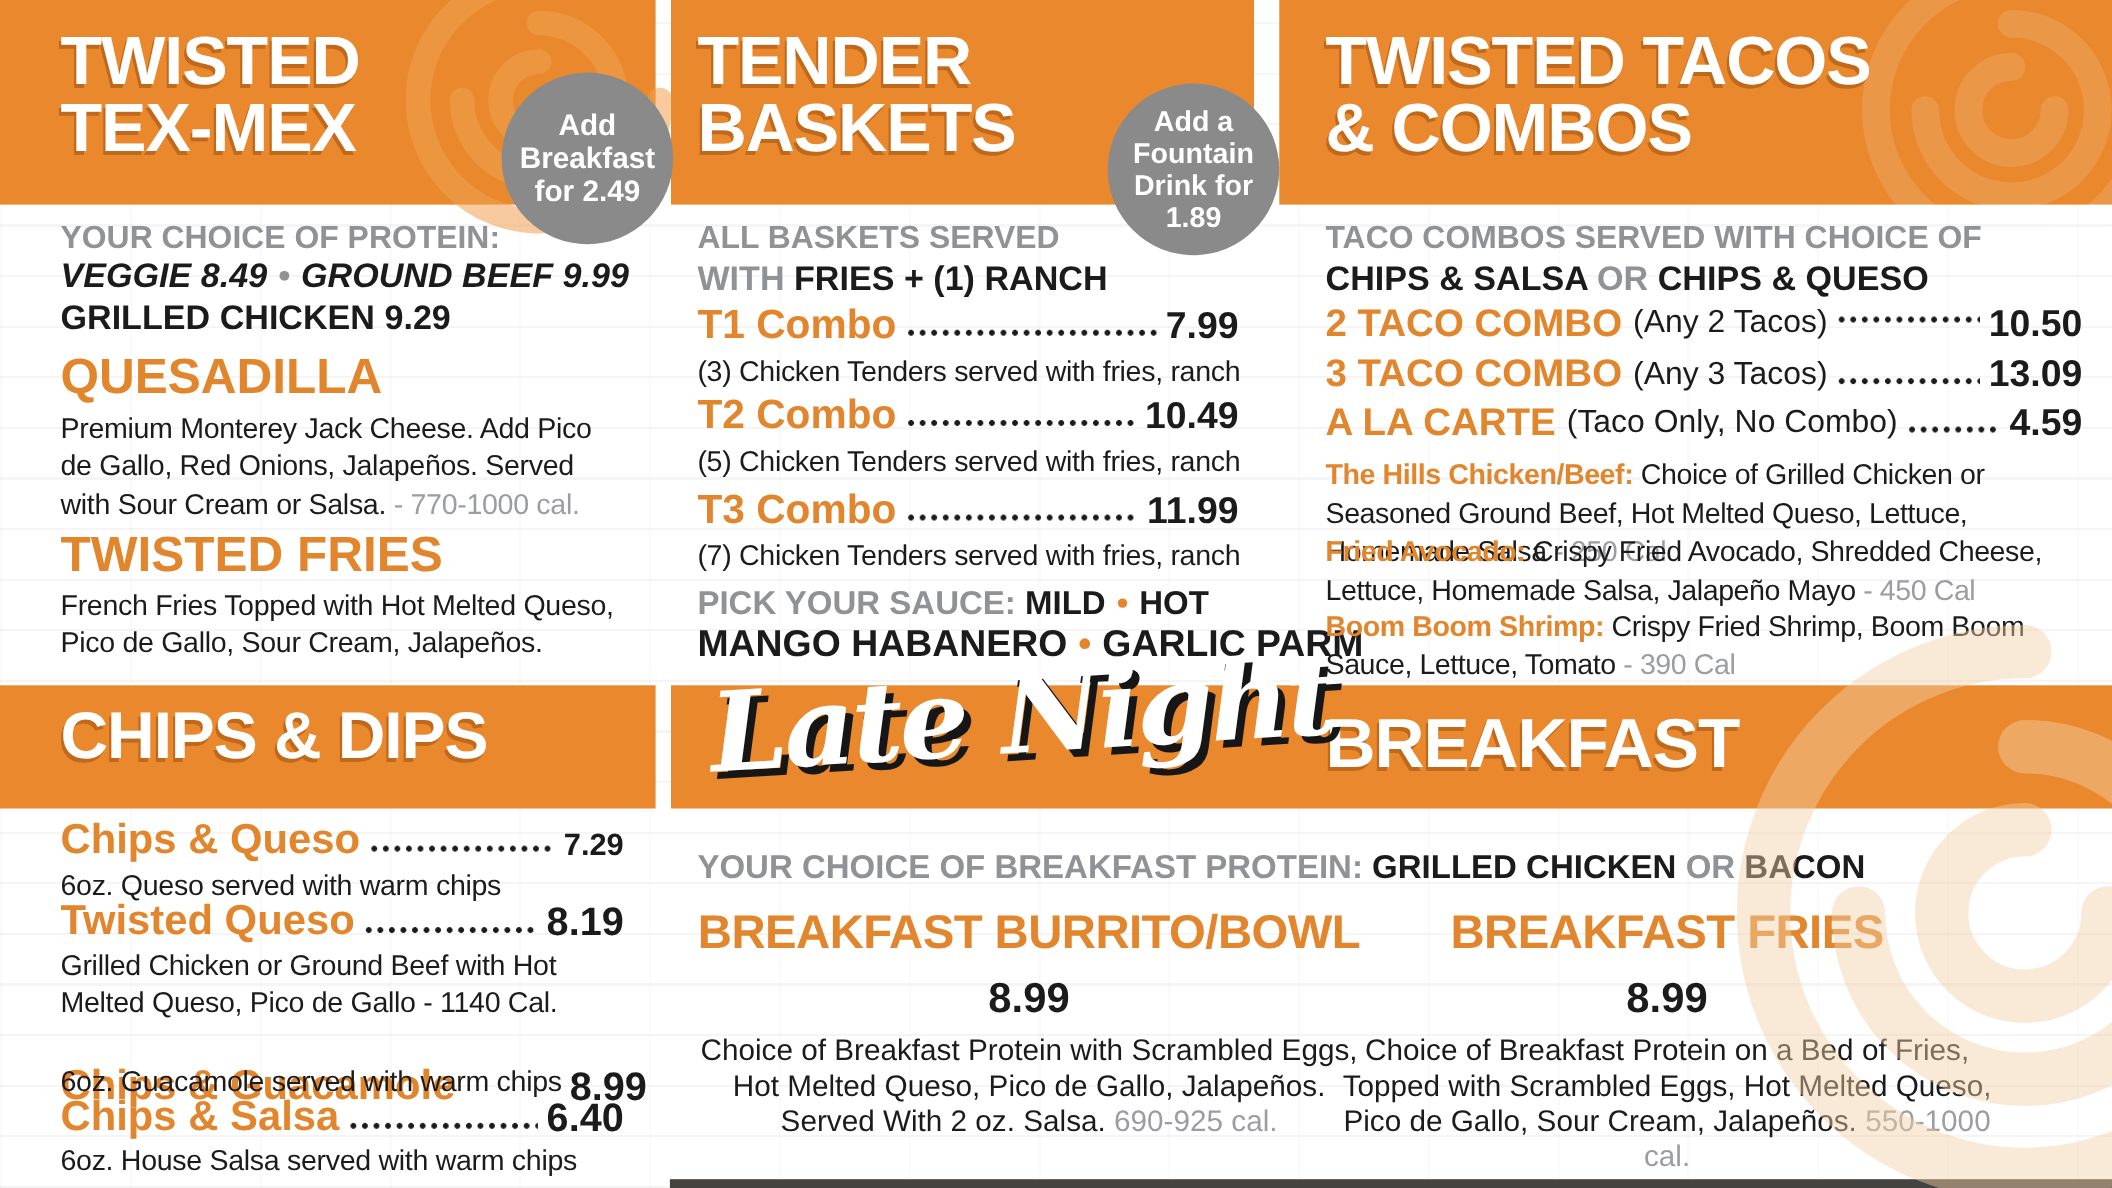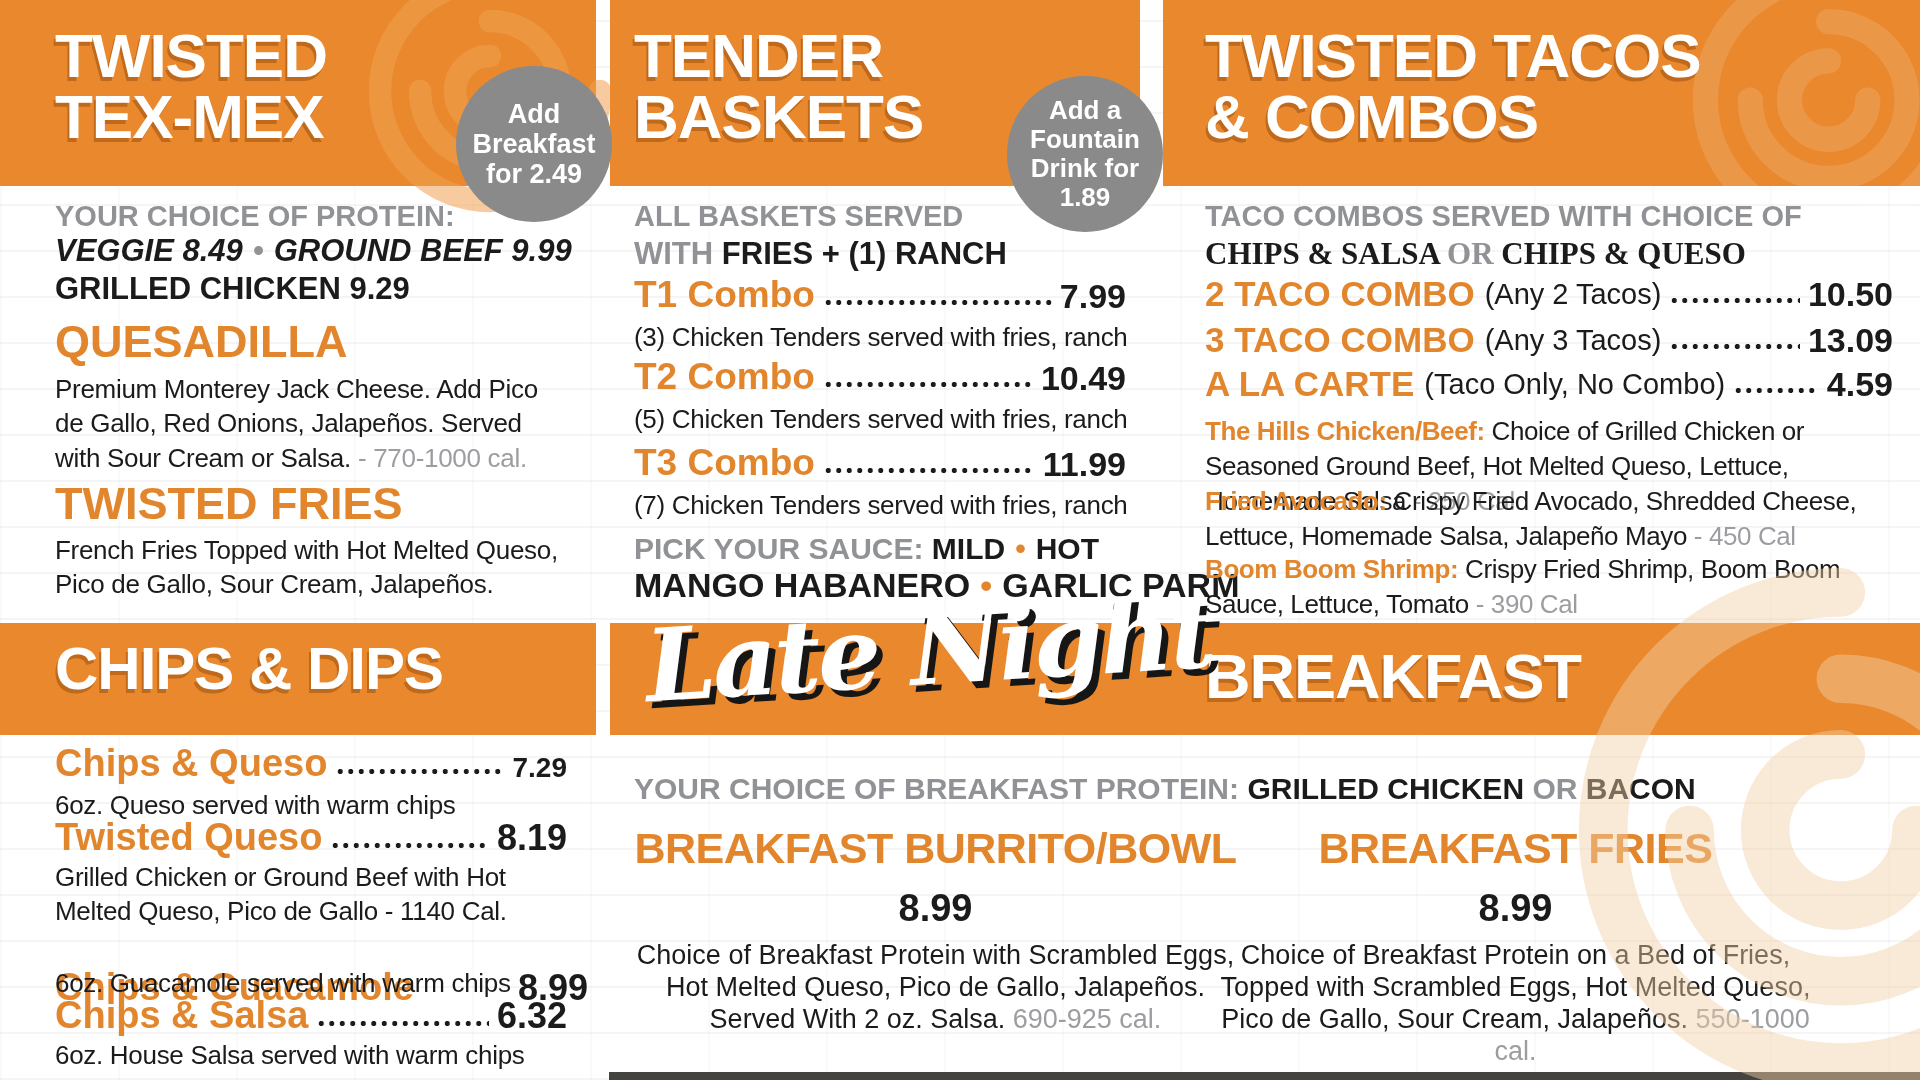--- a/index.html
+++ b/index.html
@@ -152,27 +152,27 @@
 
   <div class="abs bold-line" style="left:634px;top:532px;font-size:30px;">
     <span class="gray">PICK YOUR SAUCE:</span>
     <span>MILD</span><span class="sep-orange">•</span><span>HOT</span>
   </div>
   <div class="abs bold-line" style="left:634px;top:566px;font-size:34px;">
     <span>MANGO HABANERO</span><span class="sep-orange">•</span><span>GARLIC PARM</span>
   </div>
 
   <div class="abs gray-label" style="left:1205px;top:200px;">TACO COMBOS SERVED WITH CHOICE OF</div>
-  <div class="abs bold-line" style="left:1205px;top:236px;font-family:Liberation Serif, serif;">
+  <div class="abs bold-line" style="left:1205px;top:236px;">
     <span>CHIPS &amp; SALSA</span>
     <span class="gray">OR</span>
     <span>CHIPS &amp; QUESO</span>
   </div>
 
-  <div class="abs row" style="left:1205px;top:276px;width:688px;">
+  <div class="abs row" style="left:1205px;top:276px;width:688px;align-items:center;">
     <span class="combo-name" style="font-size:35px;">2 TACO COMBO</span>
     <span class="qual">(Any 2 Tacos)</span>
     <span class="dots"></span>
     <span class="price">10.50</span>
   </div>
   <div class="abs row" style="left:1205px;top:322px;width:688px;">
     <span class="combo-name" style="font-size:35px;">3 TACO COMBO</span>
     <span class="qual">(Any 3 Tacos)</span>
     <span class="dots"></span>
     <span class="price">13.09</span>
@@ -234,21 +234,21 @@
   <div class="abs row" style="left:55px;top:968px;width:512px;gap:44px;">
     <span class="chip-name">Chips &amp; Guacamole</span>
     <span class="dots"></span>
     <span class="price" style="font-size:36px;">8.99</span>
   </div>
   <div class="abs desc nowrap" style="left:55px;top:966px;">6oz. Guacamole served with warm chips</div>
 
   <div class="abs row" style="left:55px;top:996px;width:512px;">
     <span class="chip-name">Chips &amp; Salsa</span>
     <span class="dots"></span>
-    <span class="price" style="font-size:36px;">6.32</span>
+    <span class="price" style="font-size:36px;">6.40</span>
   </div>
   <div class="abs desc nowrap" style="left:55px;top:1038px;">6oz. House Salsa served with warm chips</div>
 
   <div class="abs bold-line" style="left:634px;top:772px;font-size:30px;">
     <span class="gray">YOUR CHOICE OF BREAKFAST PROTEIN:</span>
     <span>GRILLED CHICKEN</span>
     <span class="gray">OR</span>
     <span>BACON</span>
   </div>
 

